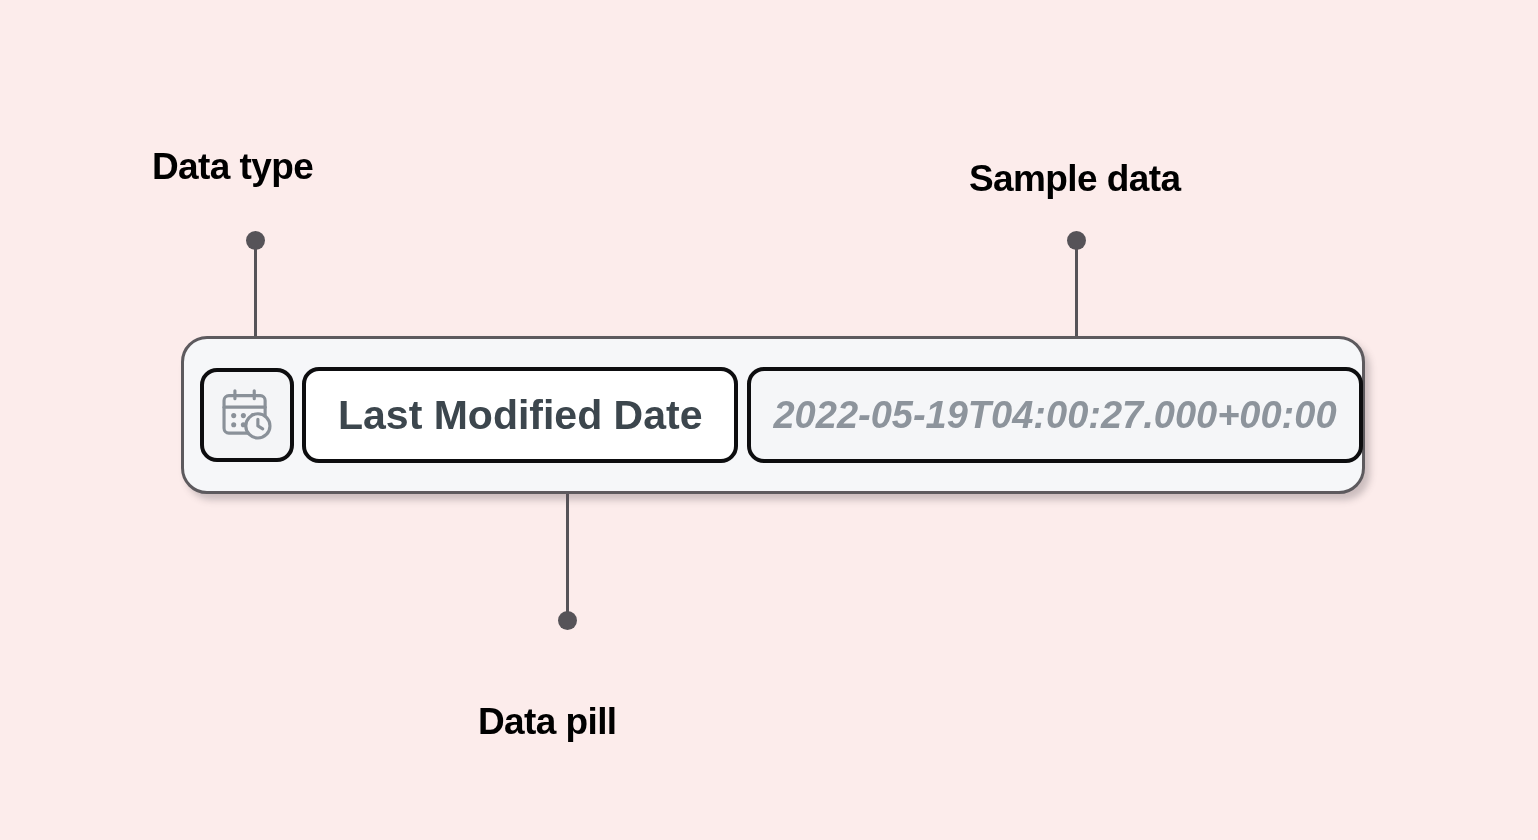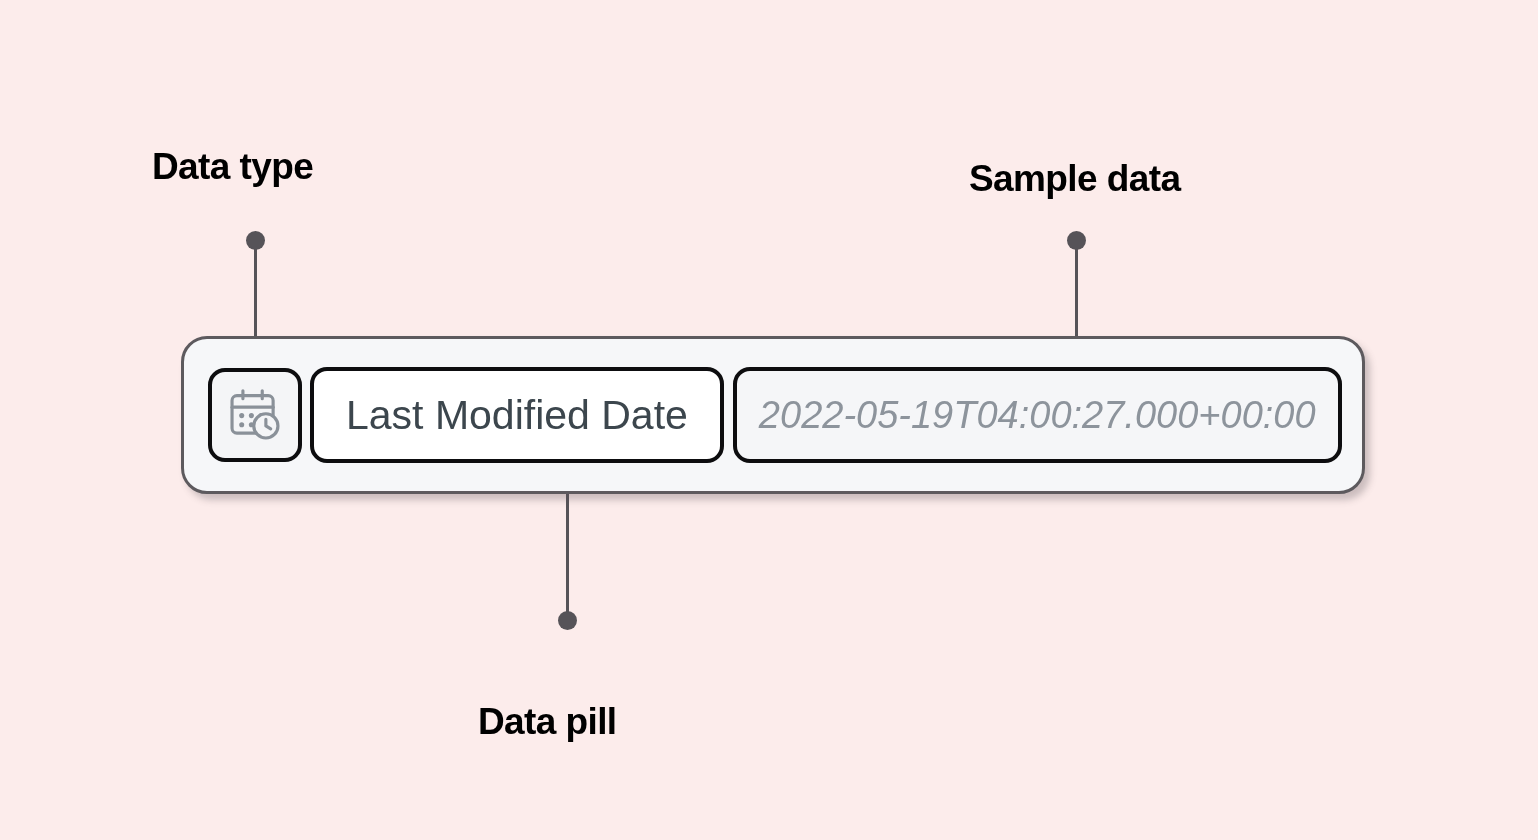--- a/index.html
+++ b/index.html
@@ -63,22 +63,23 @@
     top: 336px;
     width: 1184px;
     height: 158px;
     box-sizing: border-box;
     background: #f6f7f9;
     border: 3px solid #5d5a5e;
     border-radius: 26px;
     box-shadow: 5px 6px 7px rgba(90, 80, 85, 0.30);
     display: flex;
     align-items: center;
-    padding: 0 24px;
+    padding: 0 16px;
     z-index: 4;
+    font-weight: bold;
   }
 
   
   #data-type-chip {
     width: 94px;
     height: 94px;
     min-width: 94px;
     box-sizing: border-box;
     background: #f4f5f7;
     border: 4px solid #0d0d0f;

